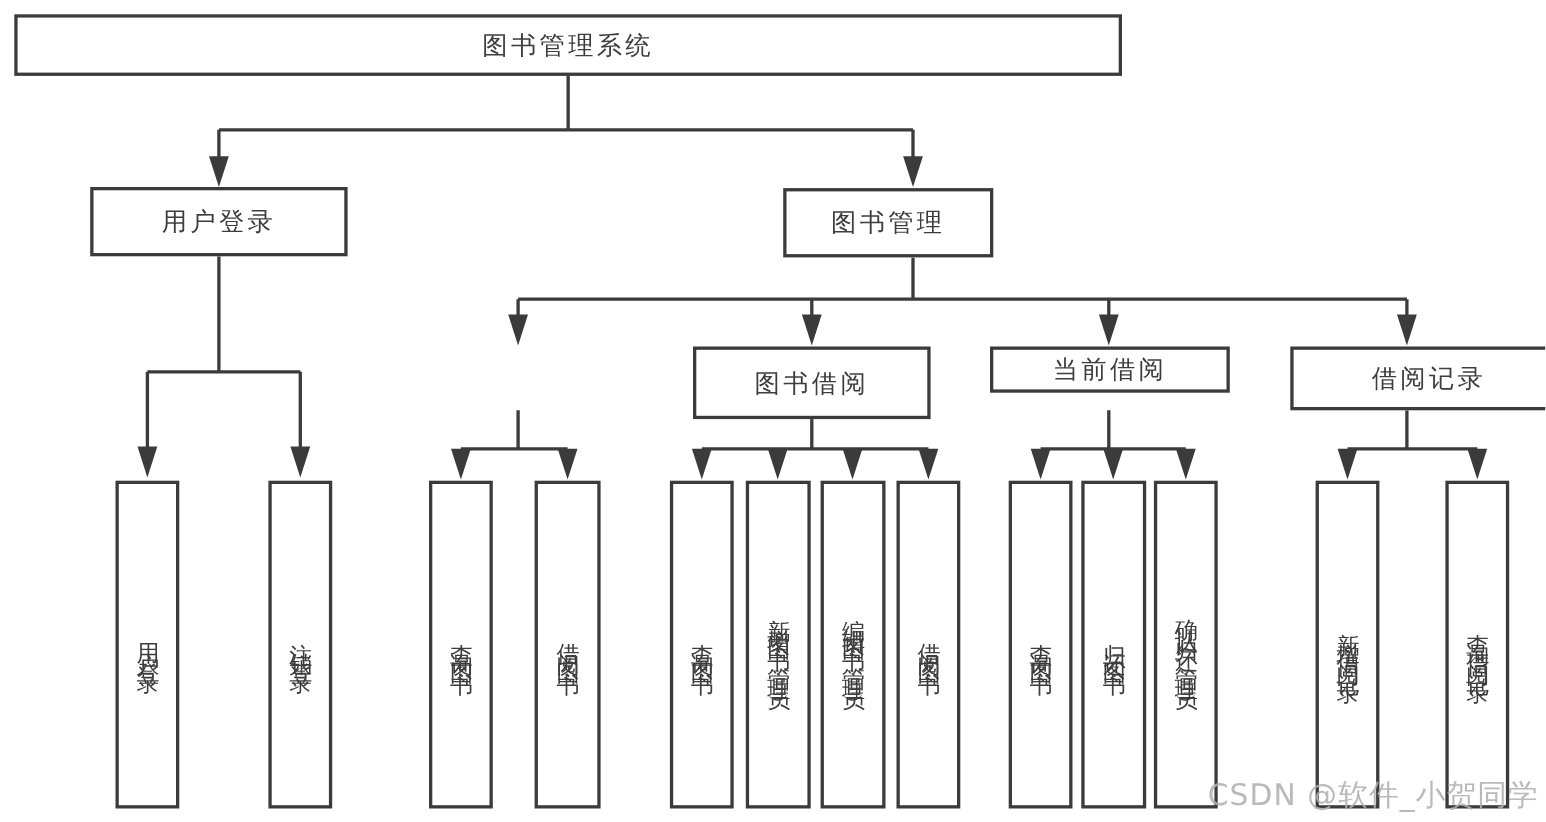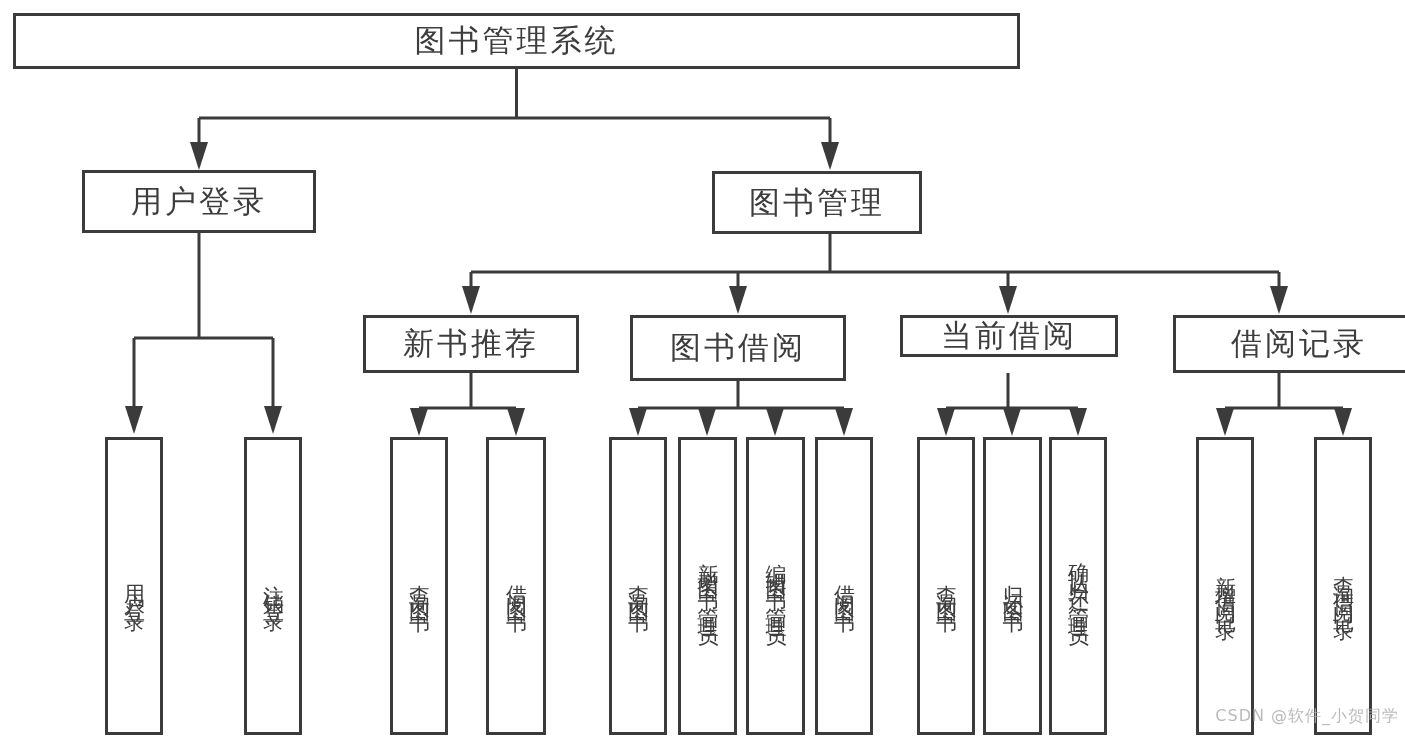--- a/index.html
+++ b/index.html
@@ -26,36 +26,36 @@
     position: absolute;
     box-sizing: border-box;
     background: #ffffff;
     border: 3px solid #3b3b3b;
     display: flex;
     align-items: center;
     justify-content: center;
     color: #3d3d3d;
   }
   .h-node {
-    font-size: 31px;
+    font-size: 23px;
     letter-spacing: 3px;
     white-space: nowrap;
   }
   .v-node .vtext {
     writing-mode: vertical-rl;
     font-size: 21px;
     letter-spacing: 9px;
     line-height: 1;
     color: #3d3d3d;
   }
   .watermark {
     position: absolute;
     right: 6px;
-    bottom: 20px;
-    font-size: 16px;
+    bottom: 6px;
+    font-size: 27px;
     letter-spacing: 1px;
     color: rgba(176, 176, 176, 0.88);
     white-space: nowrap;
     z-index: 5;
   }
 </style>
 </head>
 <body>
 
 <div id="canvas">
@@ -107,27 +107,24 @@
     </g>
   </svg>
 
   <div class="node h-node" style="left:13px;top:13px;width:1007px;height:56px">
     <span>图书管理系统</span>
   </div>
 
   <div class="node h-node" style="left:82px;top:170px;width:234px;height:63px">
     <span>用户登录</span>
   </div>
-  <div class="node h-node" style="left:712px;top:171px;width:210px;height:63px">
+  <div class="node h-node" style="left:712px;top:171px;width:191px;height:63px">
     <span>图书管理</span>
   </div>
 
-  <div class="node h-node" style="left:363px;top:315px;width:216px;height:58px">
-    <span>新书推荐</span>
-  </div>
   <div class="node h-node" style="left:630px;top:315px;width:216px;height:66px">
     <span>图书借阅</span>
   </div>
   <div class="node h-node" style="left:900px;top:315px;width:218px;height:42px">
     <span>当前借阅</span>
   </div>
   <div class="node h-node" style="left:1173px;top:315px;width:252px;height:58px">
     <span>借阅记录</span>
   </div>
 

